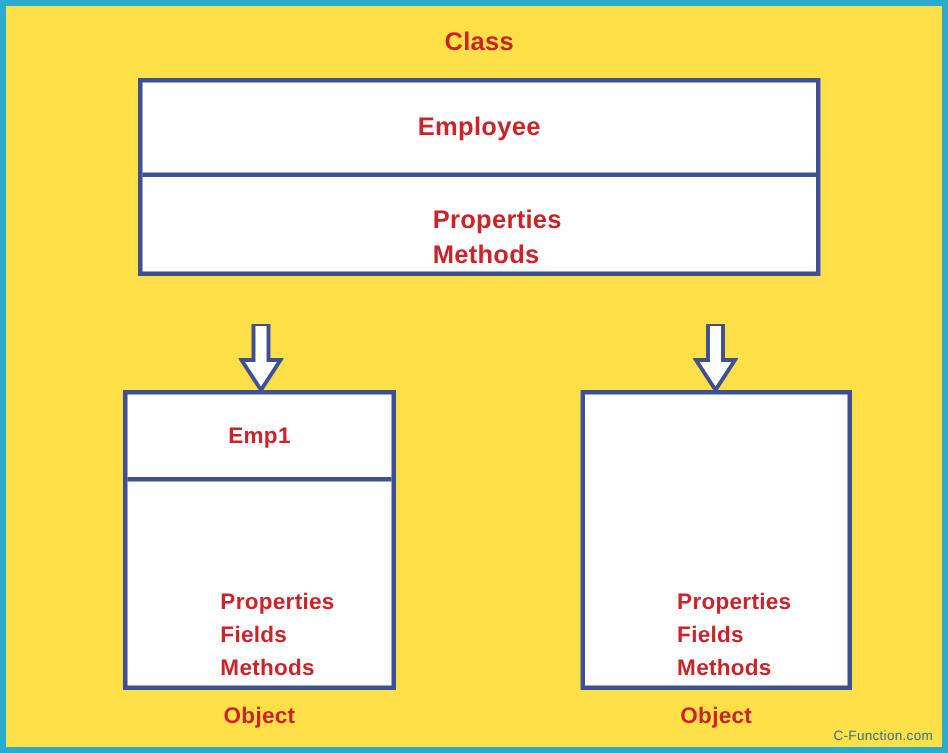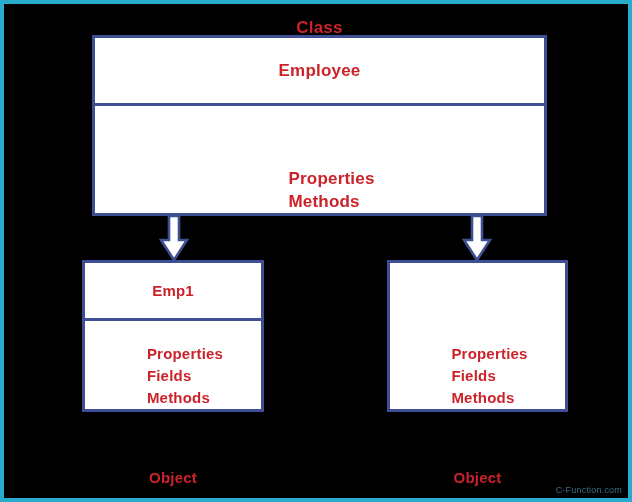--- a/index.html
+++ b/index.html
@@ -4,21 +4,21 @@
 <style>
   html, body {
     margin: 0;
     padding: 0;
     background: #ffffff;
   }
   #canvas {
     position: relative;
     width: 632px;
     height: 502px;
-    background: #000000;
+    background: #fde047;
     box-sizing: border-box;
     border: 4px solid #29abce;
     overflow: hidden;
     font-family: "Liberation Sans", sans-serif;
   }
 
   
   .red {
     color: #cc2229;
     font-weight: bold;
@@ -59,33 +59,33 @@
     justify-content: center;
     margin-left: 24px;
   }
   .member-list {
     text-align: left;
   }
 
   
   #class-box {
     left: 88px;
-    top: 31px;
+    top: 48px;
     width: 455px;
-    height: 181px;
+    height: 132px;
   }
   #class-box .box-header { height: 68px; }
   #class-box .box-header .name { font-size: 17px; }
   #class-box .box-body { padding-top: 17px; }
   #class-box .member-list { font-size: 17px; line-height: 23px; }
 
   
   .object-box {
     top: 256px;
-    height: 152px;
+    height: 200px;
   }
   #object-box-1 { left: 78px;  width: 182px; }
   #object-box-2 { left: 383px; width: 181px; }
   .object-box .box-header { height: 58px; }
   .object-box .box-header .name { font-size: 15px; }
   .object-box .box-body { padding-top: 14px; }
   .object-box .member-list { font-size: 15px; line-height: 22px; }
 
   
   .object-caption {

